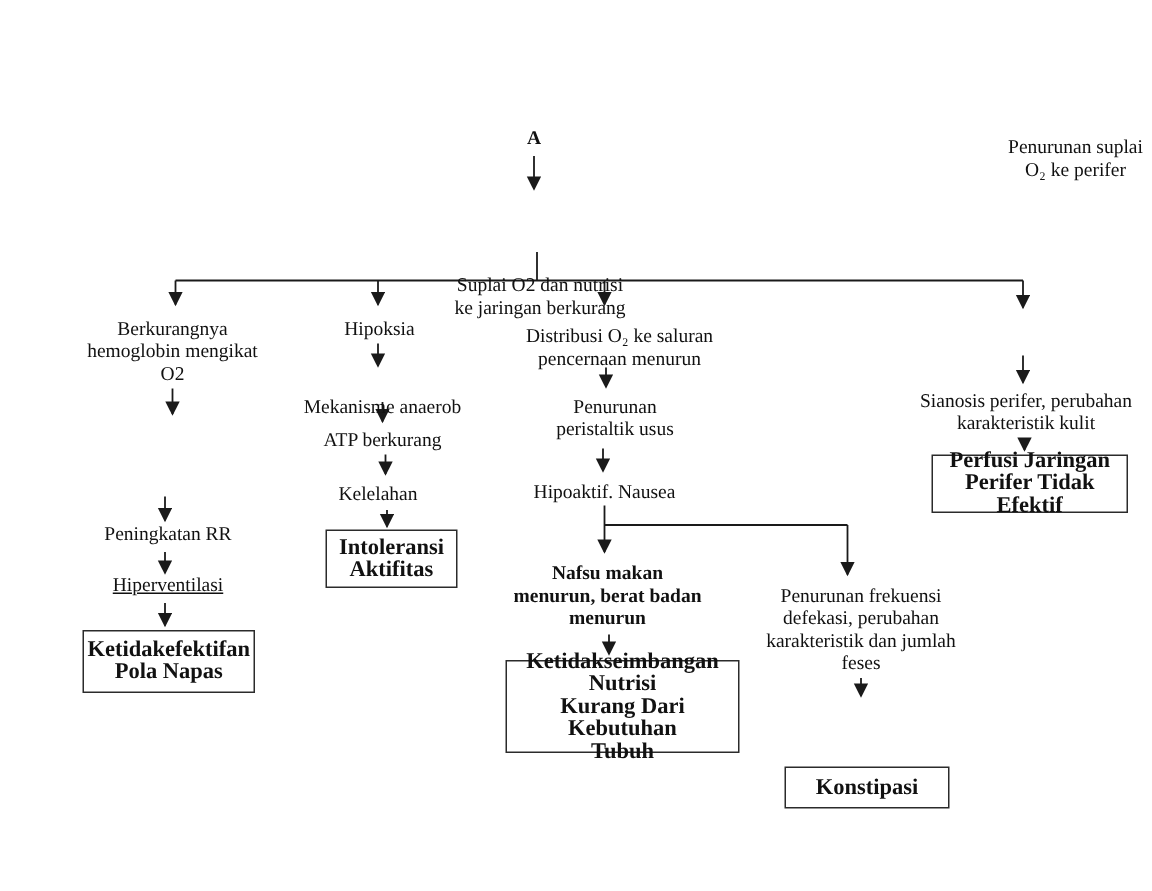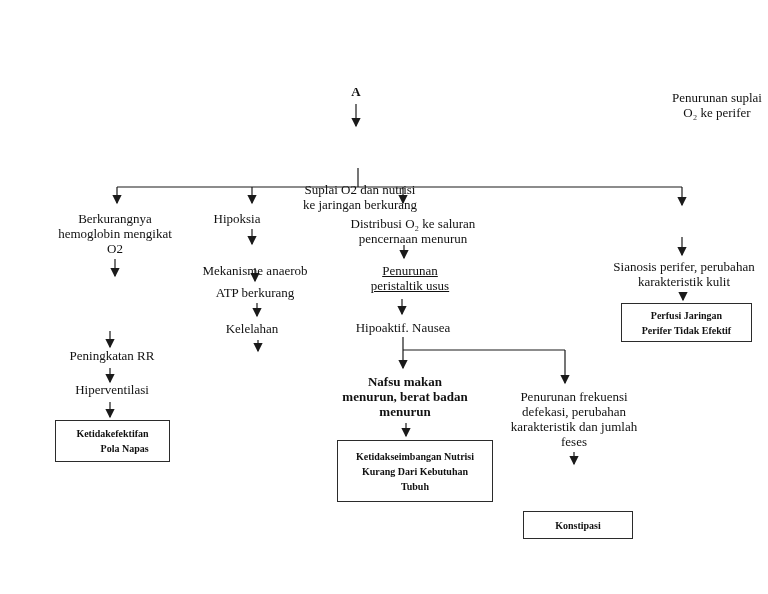--- a/index.html
+++ b/index.html
@@ -22,21 +22,21 @@
   }
   .entry{font-weight:bold;font-size:13px;}
   .dxbox{
     position:absolute;
     border:1px solid #2b2b2b;
     background:#ffffff;
     display:flex;
     align-items:center;
     justify-content:center;
     text-align:center;
-    font-size:10px;
+    font-size:15px;
     line-height:15px;
     font-weight:bold;
     white-space:pre-line;
     box-sizing:border-box;
     padding:2px 4px;
   }
 </style>
 </head>
 <body>
 
@@ -88,32 +88,34 @@
   <div class="node" style="left:657px;top:90px;width:120px;">Penurunan suplai
 O₂ ke perifer</div>
 
   <div class="node" style="left:290px;top:149px;width:140px;margin-top:33px;">Suplai O2 dan nutrisi
 ke jaringan berkurang</div>
 
   <div class="node" style="left:45px;top:211px;width:140px;">Berkurangnya
 hemoglobin mengikat
 O2</div>
   <div class="node" style="left:52px;top:348px;width:120px;">Peningkatan RR</div>
-  <div class="node" style="left:52px;top:382px;width:120px;">Hiperventilasi</div>
-  <div class="dxbox" style="left:55px;top:420px;width:115px;height:42px;text-align:right;">Ketidakefektifan
+  <div class="node" style="left:52px;top:382px;width:120px;text-decoration:underline;">Hiperventilasi</div>
+  <div class="dxbox" style="left:55px;top:420px;width:115px;height:42px;">Ketidakefektifan
 Pola Napas</div>
 
-  <div class="node" style="left:197px;top:211px;width:80px;">Hipoksia</div>
+  <div class="node" style="left:213px;top:211px;width:80px;">Hipoksia</div>
   <div class="node" style="left:185px;top:263px;width:140px;">Mekanisme anaerob</div>
   <div class="node" style="left:200px;top:285px;width:110px;">ATP berkurang</div>
   <div class="node" style="left:207px;top:321px;width:90px;">Kelelahan</div>
+  <div class="dxbox" style="left:217px;top:353px;width:88px;height:39px;">Intoleransi
+Aktifitas</div>
 
   <div class="node" style="left:333px;top:216px;width:160px;">Distribusi O₂ ke saluran
 pencernaan menurun</div>
-  <div class="node" style="left:355px;top:263px;width:110px;text-decoration:underline;">Penurunan
+  <div class="node" style="left:355px;top:263px;width:110px;">Penurunan
 peristaltik usus</div>
   <div class="node" style="left:343px;top:320px;width:120px;">Hipoaktif. Nausea</div>
 
   <div class="node" style="left:330px;top:374px;width:150px;font-weight:bold;">Nafsu makan
 menurun, berat badan
 menurun</div>
   <div class="dxbox" style="left:337px;top:440px;width:156px;height:62px;">Ketidakseimbangan Nutrisi
 Kurang Dari Kebutuhan
 Tubuh</div>
 

